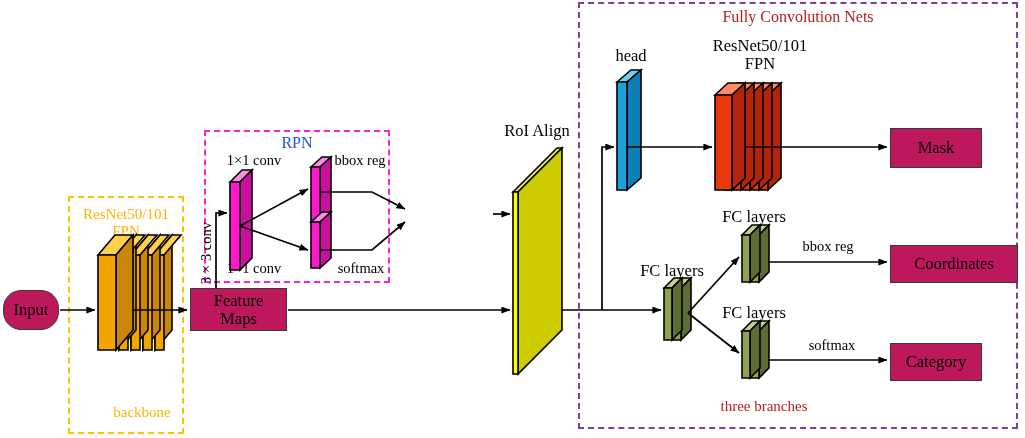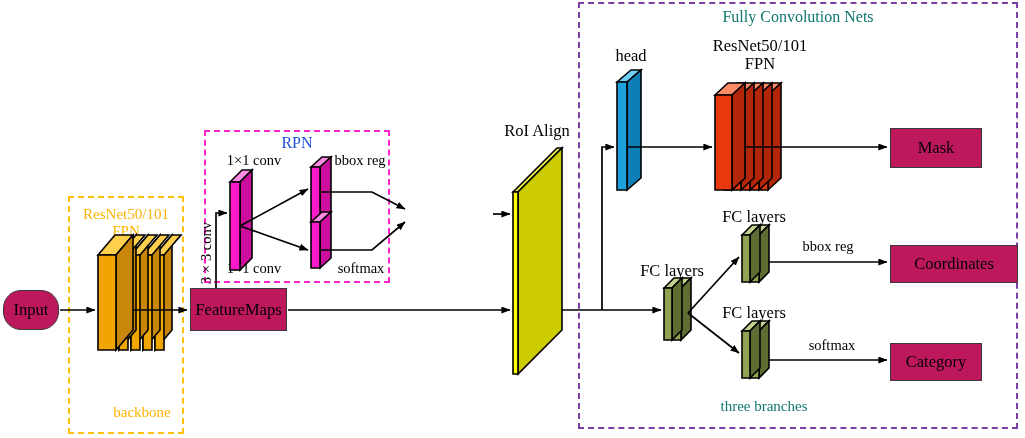--- a/index.html
+++ b/index.html
@@ -15,21 +15,21 @@
   
   .dashbox{position:absolute;box-sizing:border-box;background:transparent;}
   .dash-orange{border:2.6px dashed #FFC107;}
   .dash-magenta{border:2.6px dashed #FF22CC;}
   .dash-purple{border:2.6px dashed #7B3FA8;}
 
   .grouplabel{position:absolute;text-align:center;line-height:1.12;
               font-size:15px;white-space:nowrap;}
   .lbl-orange{color:#FFB300;}
   .lbl-magenta{color:#1d4ed8;}
-  .lbl-purple{color:#0f766e;}
+  .lbl-purple{color:#b91c1c;}
 
   
   .tlabel{position:absolute;font-size:14.5px;white-space:nowrap;
           text-align:center;line-height:1.12;color:#000;}
   .tlabel.big{font-size:16.5px;}
 
   
   svg.layer{position:absolute;left:0;top:0;width:1025px;height:438px;
             overflow:visible;pointer-events:none;}
   .ln{stroke:#000;stroke-width:1.7px;fill:none;}
@@ -53,21 +53,21 @@
   </div>
   <div class="grouplabel lbl-orange" style="left:84px;top:404px;width:116px;">backbone</div>
 
   <div class="grouplabel lbl-magenta" style="left:204px;top:134px;width:186px;font-size:16px;">RPN</div>
 
   <div class="grouplabel lbl-purple" style="left:578px;top:8px;width:440px;font-size:16px;">Fully Convolution Nets</div>
   <div class="grouplabel lbl-purple" style="left:544px;top:398px;width:440px;font-size:15px;">three branches</div>
 
   <div class="rect" style="left:3px;top:290px;width:56px;height:40px;border-radius:18px;">Input</div>
 
-  <div class="rect" style="left:190px;top:288px;width:97px;height:43px;flex-direction:row;">
+  <div class="rect" style="left:190px;top:288px;width:97px;height:43px;flex-direction:column;">
     <span>Feature</span>
     <span>Maps</span>
   </div>
 
 
   <div class="rect" style="left:890px;top:128px;width:92px;height:40px;">Mask</div>
 
   <div class="rect" style="left:890px;top:245px;width:128px;height:38px;">Coordinates</div>
 
   <div class="rect" style="left:890px;top:343px;width:92px;height:38px;">Category</div>

